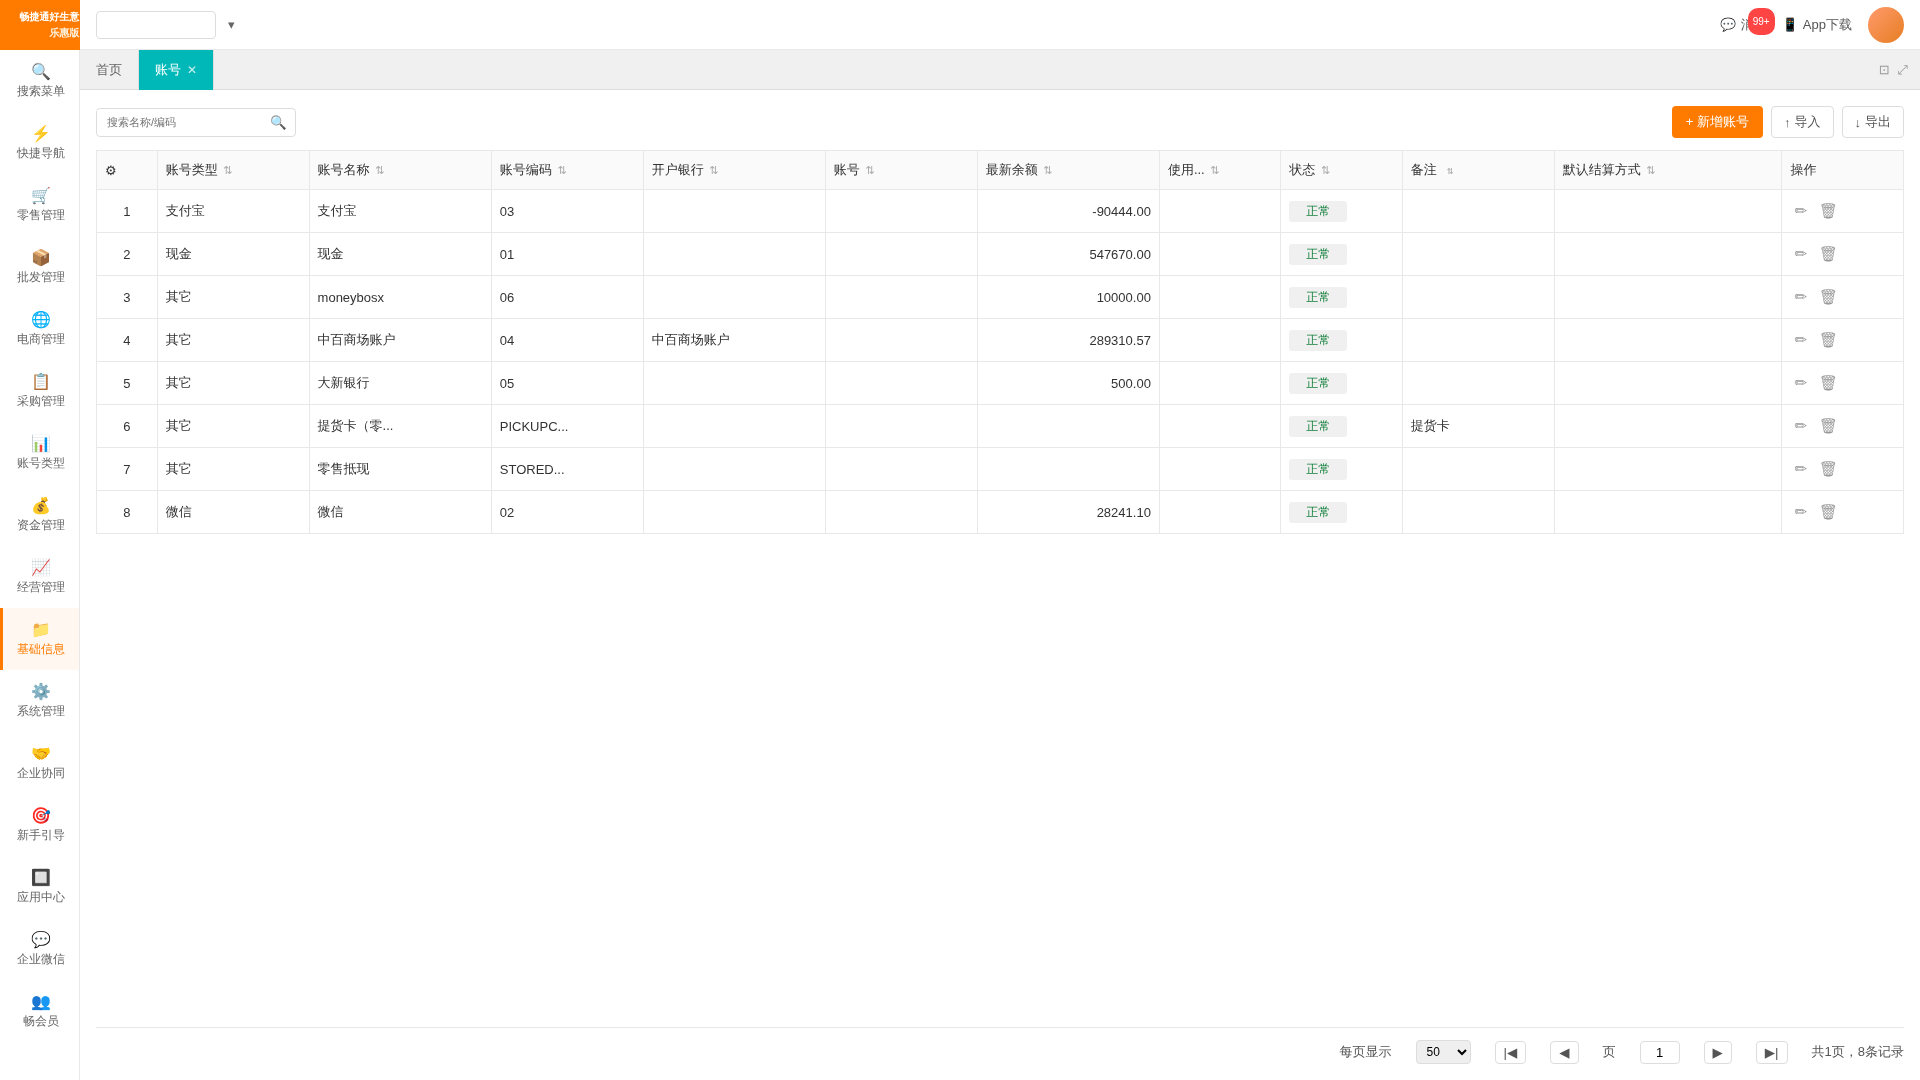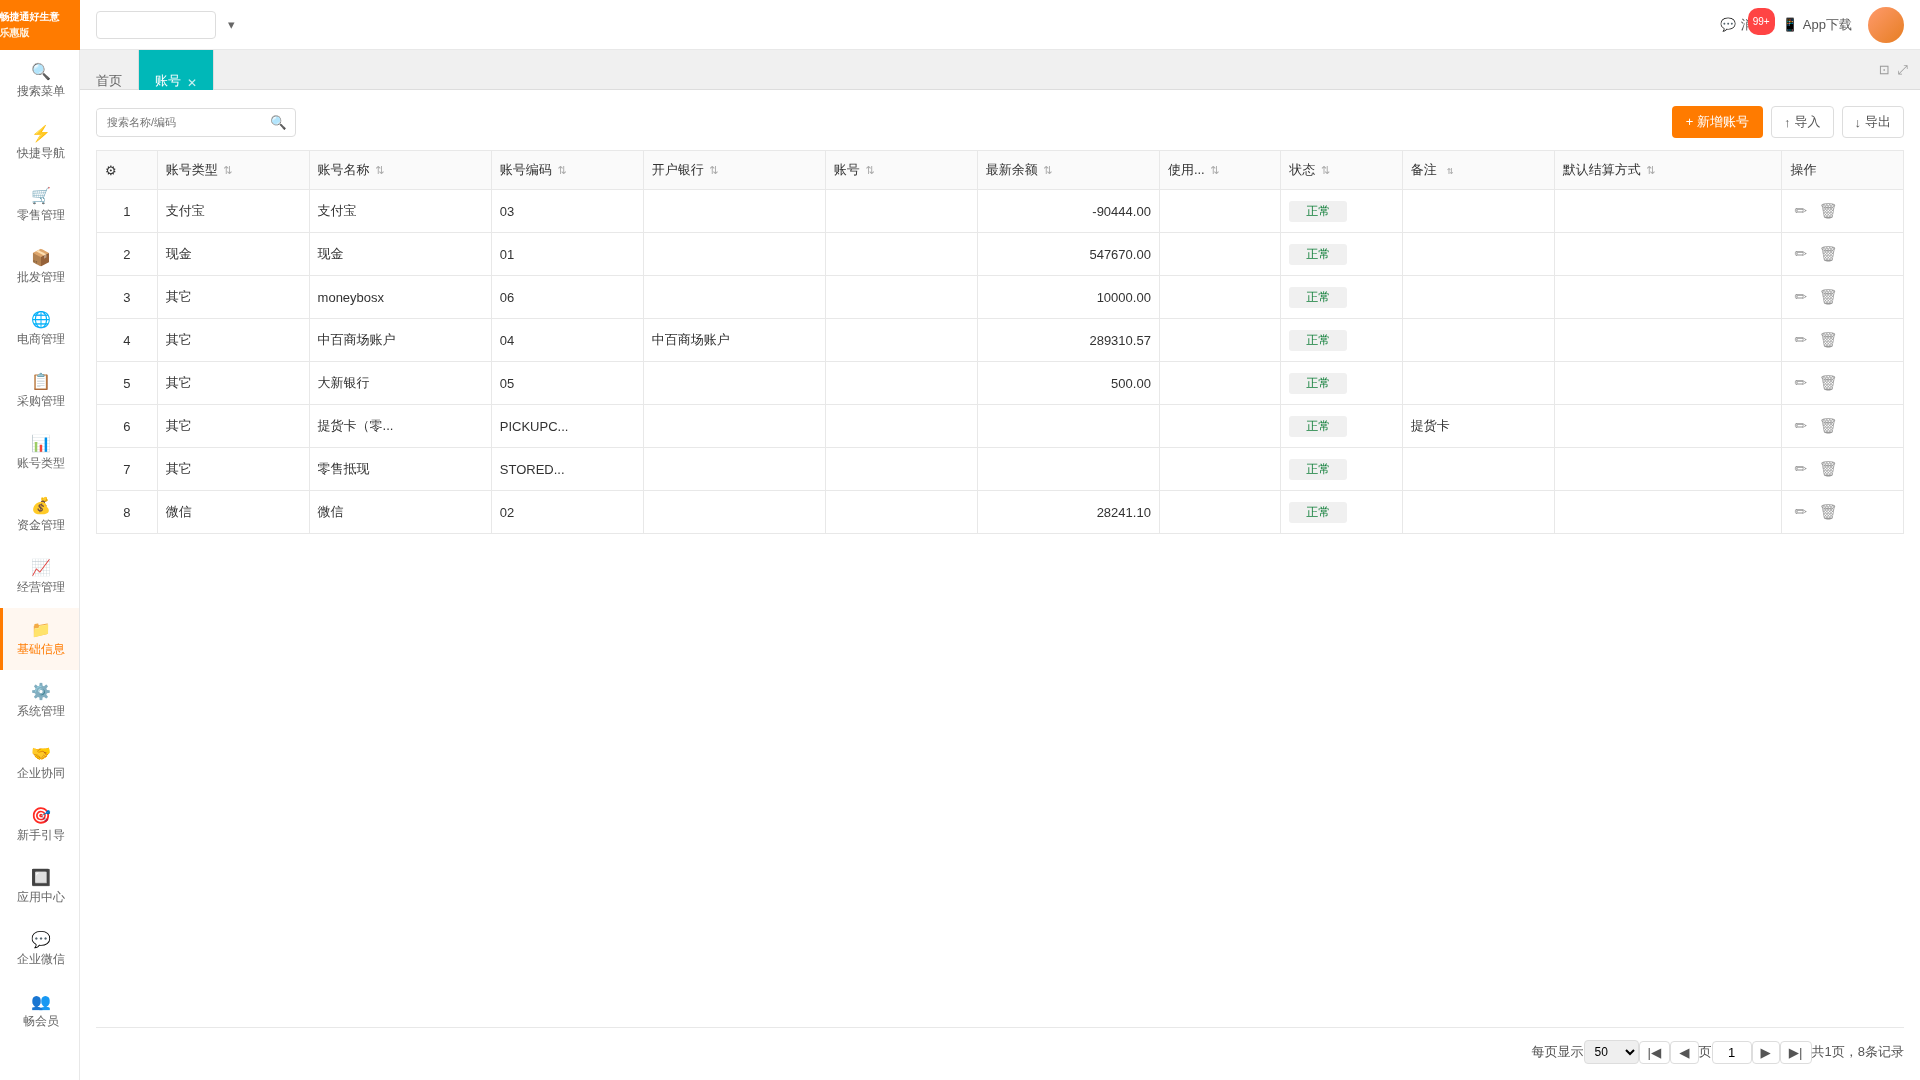--- a/index.html
+++ b/index.html
@@ -14,21 +14,21 @@
       align-items: center;
       border-right: 1px solid #e8e8e8;
       height: 100%;
       flex-shrink: 0;
     }
     .sidebar-logo {
       width: 80px;
       height: 50px;
       background: #ff7b00;
       display: flex;
-      align-items: flex-start;
+      align-items: flex-end;
       justify-content: center;
       color: white;
       font-size: 11px;
       font-weight: bold;
       flex-direction: column;
     }
     .sidebar-logo-text { font-size: 10px; color: #fff3e0; margin-top: 2px; }
     .sidebar-nav-item {
       width: 100%;
       padding: 12px 4px;
@@ -85,21 +85,21 @@
       display: flex;
       align-items: center;
       padding: 0 0;
       border-bottom: 1px solid #ddd;
       flex-shrink: 0;
     }
     .tab-item {
       height: 40px;
       padding: 0 16px;
       display: flex;
-      align-items: flex-end;
+      align-items: center;
       gap: 6px;
       cursor: pointer;
       font-size: 13px;
       color: #666;
       border-right: 1px solid #ddd;
     }
     .tab-item.active {
       background: #00b8b8;
       color: white;
     }
@@ -200,21 +200,21 @@
       font-size: 12px;
     }
     .action-btn { background: none; border: none; cursor: pointer; color: #999; font-size: 15px; padding: 2px 4px; }
 
     
     .pagination-bar {
       display: flex;
       align-items: center;
       justify-content: flex-end;
       padding: 12px 0 0;
-      gap: 0;
+      gap: 24px;
       font-size: 13px;
       color: #555;
       border-top: 1px solid #e8e8e8;
       margin-top: auto;
     }
     .page-size-select {
       border: 1px solid #ddd;
       border-radius: 4px;
       padding: 3px 6px;
       font-size: 12px;

